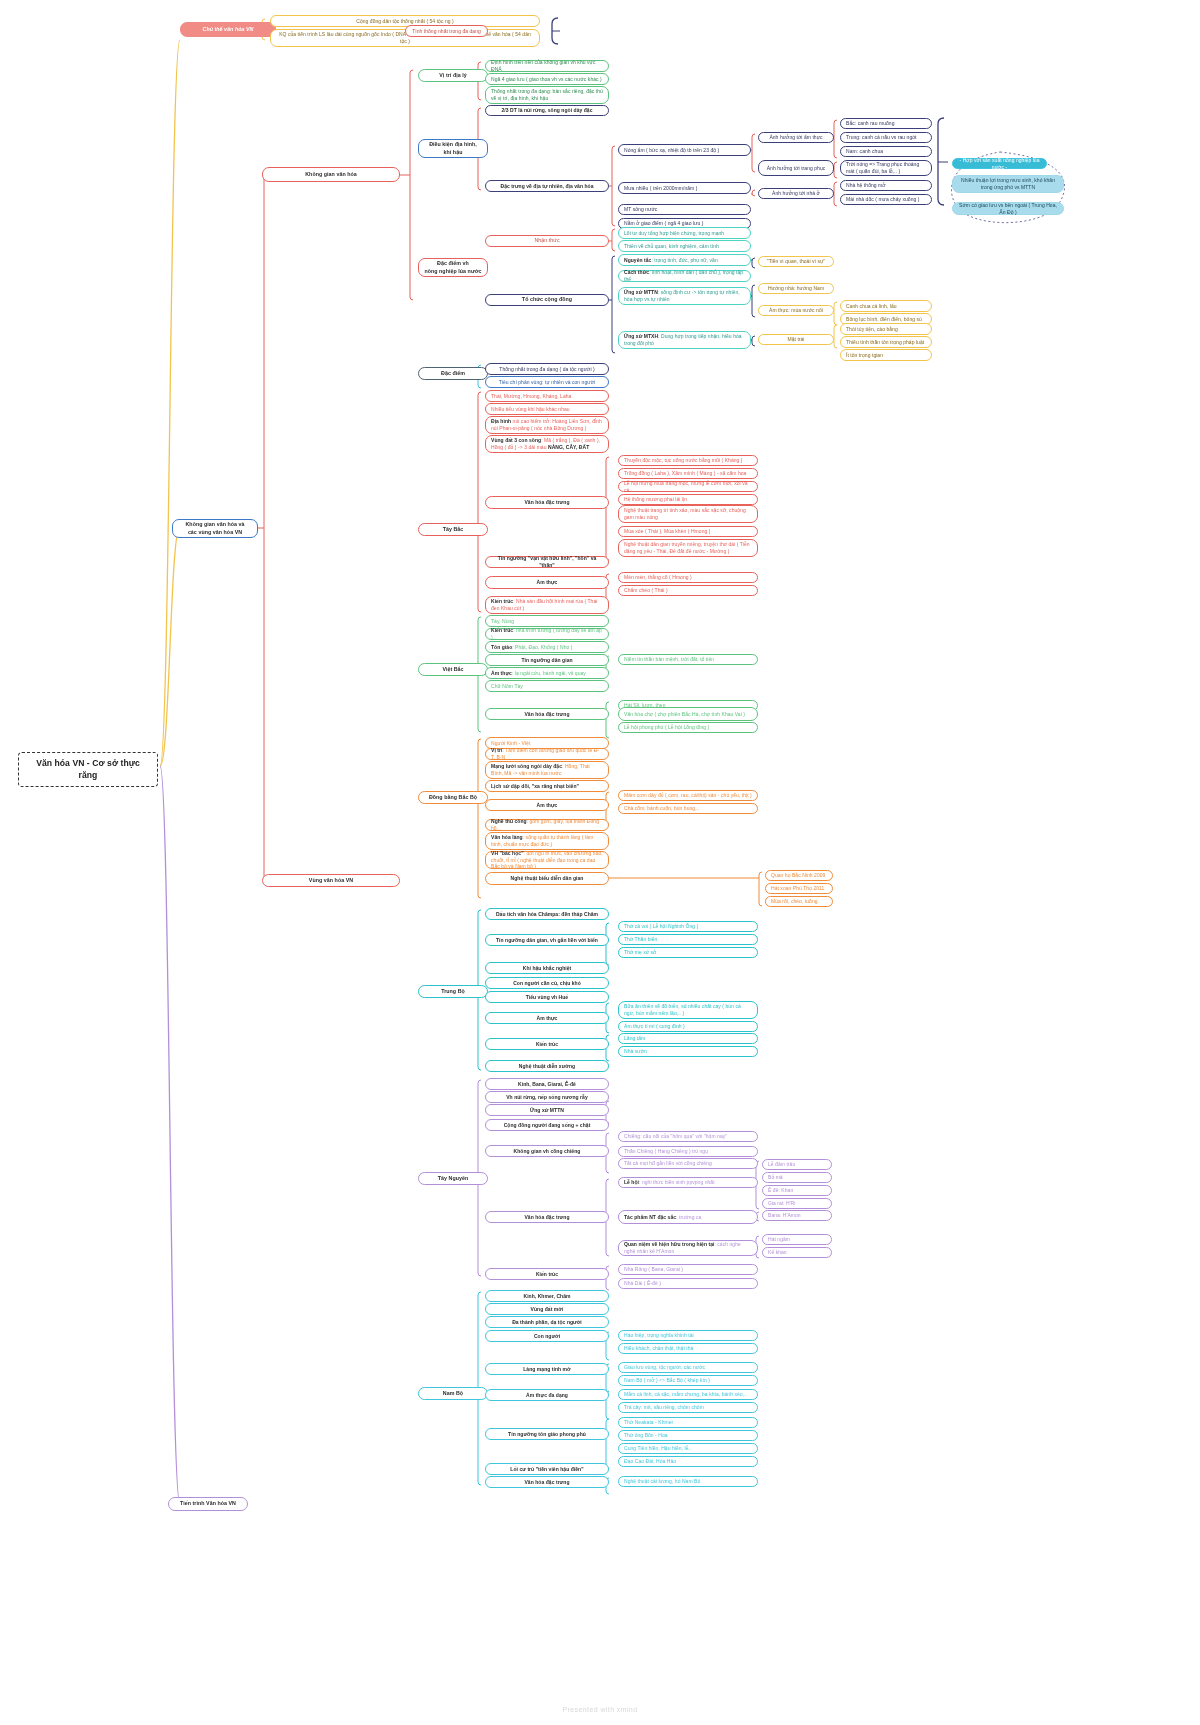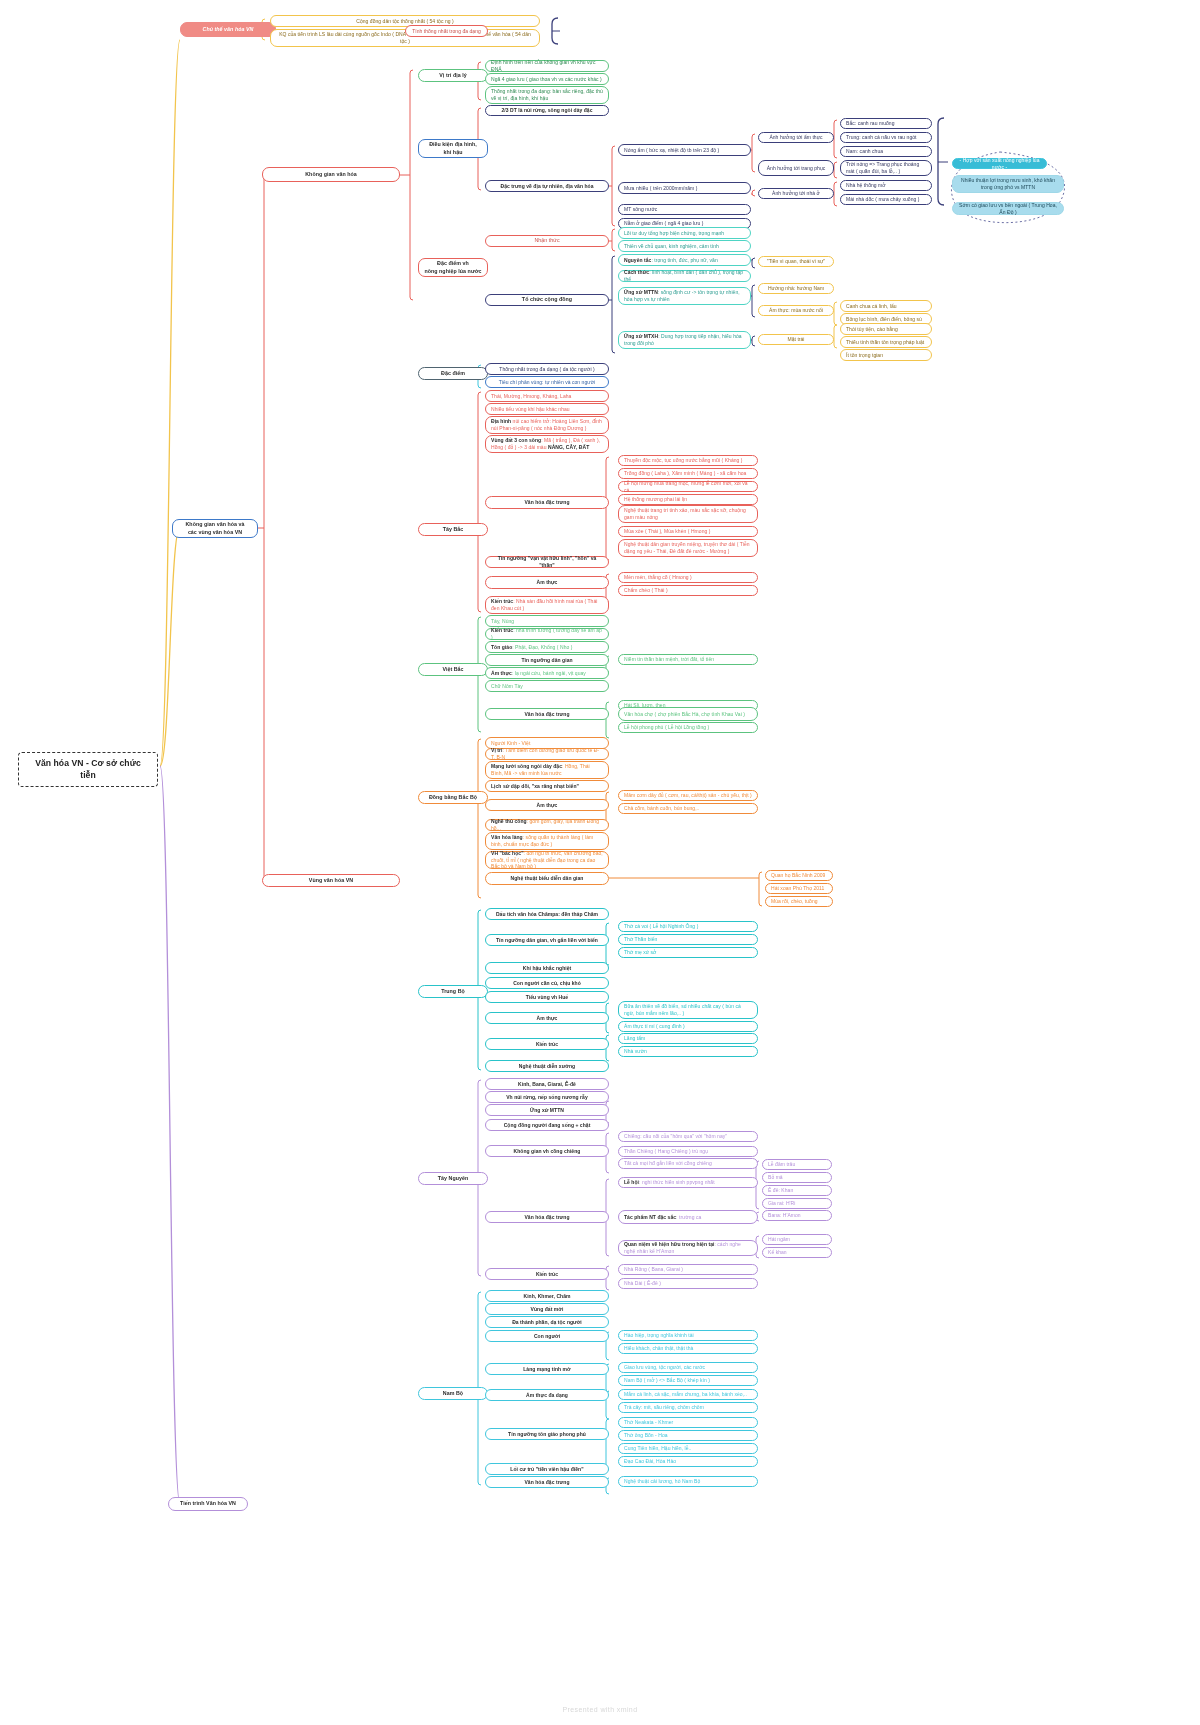--- a/index.html
+++ b/index.html
@@ -161,21 +161,21 @@
       <path d="M 609 1364 Q 606 1364 606 1367 L 606 1389 Q 606 1392 609 1392" stroke="#3fc6dd" fill="none" stroke-width="1"></path>
       <line x1="609" y1="1369" x2="606" y2="1369" stroke="#3fc6dd" stroke-width="1"></line>
       <path d="M 609 1391 Q 606 1391 606 1394 L 606 1416 Q 606 1419 609 1419" stroke="#3fc6dd" fill="none" stroke-width="1"></path>
       <line x1="609" y1="1395" x2="606" y2="1395" stroke="#3fc6dd" stroke-width="1"></line>
       <path d="M 609 1419 Q 606 1419 606 1422 L 606 1467 Q 606 1470 609 1470" stroke="#3fc6dd" fill="none" stroke-width="1"></path>
       <line x1="609" y1="1434" x2="606" y2="1434" stroke="#3fc6dd" stroke-width="1"></line>
       <path d="M 609 1478 Q 606 1478 606 1481 L 606 1491 Q 606 1494 609 1494" stroke="#3fc6dd" fill="none" stroke-width="1"></path>
       <line x1="609" y1="1482" x2="606" y2="1482" stroke="#3fc6dd" stroke-width="1"></line>
     </svg>
 <div class="node root ctr" style="left: 18px; top: 752px; width: 140px;">
-      <span>Văn hóa VN - Cơ sở chức tiễn</span>
+      <span>Văn hóa VN - Cơ sở thực răng</span>
     </div>
     <div class="node c-redf ctr" style="left: 180px; top: 22px; width: 96px; height: 15px;">
       <span style="width:100%">Chủ thể văn hóa VN</span>
     </div>
     <div class="node c-yellow ctr" style="left: 270px; top: 15px; width: 270px; height: 12px; font-size: 5px;">
       <span style="width:100%">Cộng đồng dân tộc thống nhất ( 54 tộc ng )</span>
     </div>
     <div class="node c-yellow ctr" style="left: 270px; top: 29px; width: 270px; height: 18px; font-size: 5px;">
       <span style="width:100%">KQ của tiến trình LS lâu dài cùng nguồn gốc Indo ( DNA tiền sử ) -&gt; Chủng Nam Á -&gt; Chủ thể văn hóa ( 54 dân tộc )</span>
     </div>

